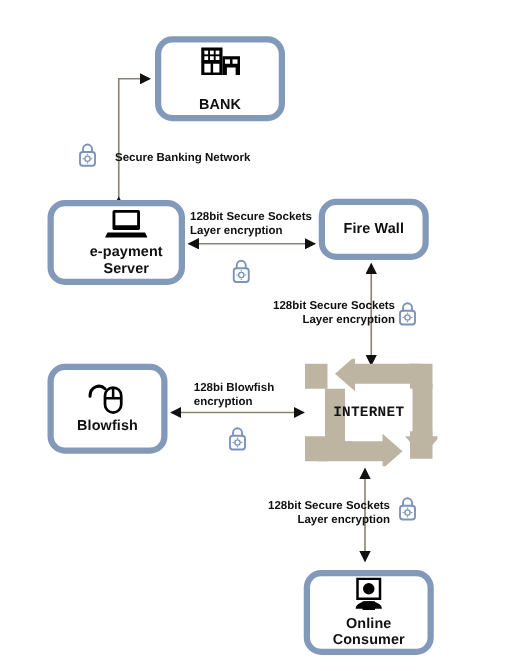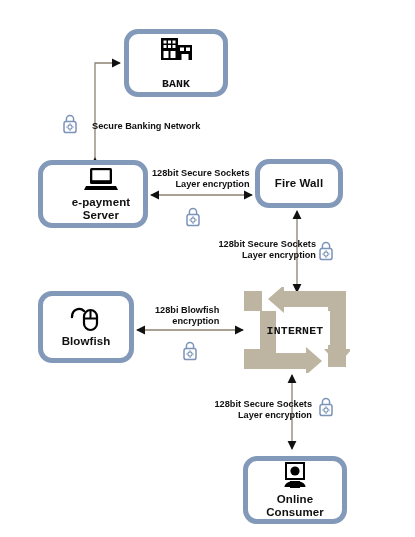--- a/index.html
+++ b/index.html
@@ -17,36 +17,36 @@
              text-align:center;line-height:12.5px;letter-spacing:.1px;}
   .node .lbl.two{text-align:right;}
 
   
   #bank          {left:124px;top:29px; width:104px;height:68px;}
   #epay          {left:38px; top:160px;width:110px;height:68px;padding-left:16px;}
   #firewall      {left:255px;top:159px;width:88px; height:49px;}
   #merchant      {left:38px; top:291px;width:96px; height:72px;}
   #consumer      {left:243px;top:456px;width:104px;height:68px;}
 
-  #bank .lbl{margin-top:16px;font-family:Liberation Mono, monospace;}
+  #bank .lbl{margin-top:16px;}
   #epay .lbl{margin-top:3px;}
   #merchant .lbl{margin-top:3px;}
   #consumer .lbl{margin-top:3px;}
 
   
   #internet{position:absolute;left:240px;top:287px;width:110px;height:86px;font-family:Liberation Mono, monospace;}
   #internet .ring{position:absolute;left:0;top:0;}
   #internet .cap{position:absolute;left:0;top:0;width:110px;height:86px;
                  display:flex;align-items:center;justify-content:center;}
   #internet .cap span{font-size:11.5px;font-weight:bold;color:#141414;
                       letter-spacing:.2px;}
 
   
   .elabel{position:absolute;font-size:9.2px;font-weight:bold;color:#101010;
-          line-height:10.6px;white-space:pre-line;letter-spacing:0px;text-align:right;}
+          line-height:10.6px;white-space:pre-line;letter-spacing:0px;}
   .elabel.r{text-align:right;}
   #lbl-bank {left:92px; top:121px;}
   #lbl-ssl1 {left:152px;top:168px;}
   #lbl-ssl2 {left:210px;top:239px;text-align:right;width:106px;}
   #lbl-blow {left:155px;top:305px;}
   #lbl-ssl3 {left:206px;top:399px;text-align:right;width:106px;}
 
   
   .lock{position:absolute;width:16px;height:21px;}
   #lock1{left:62px; top:113px;}

